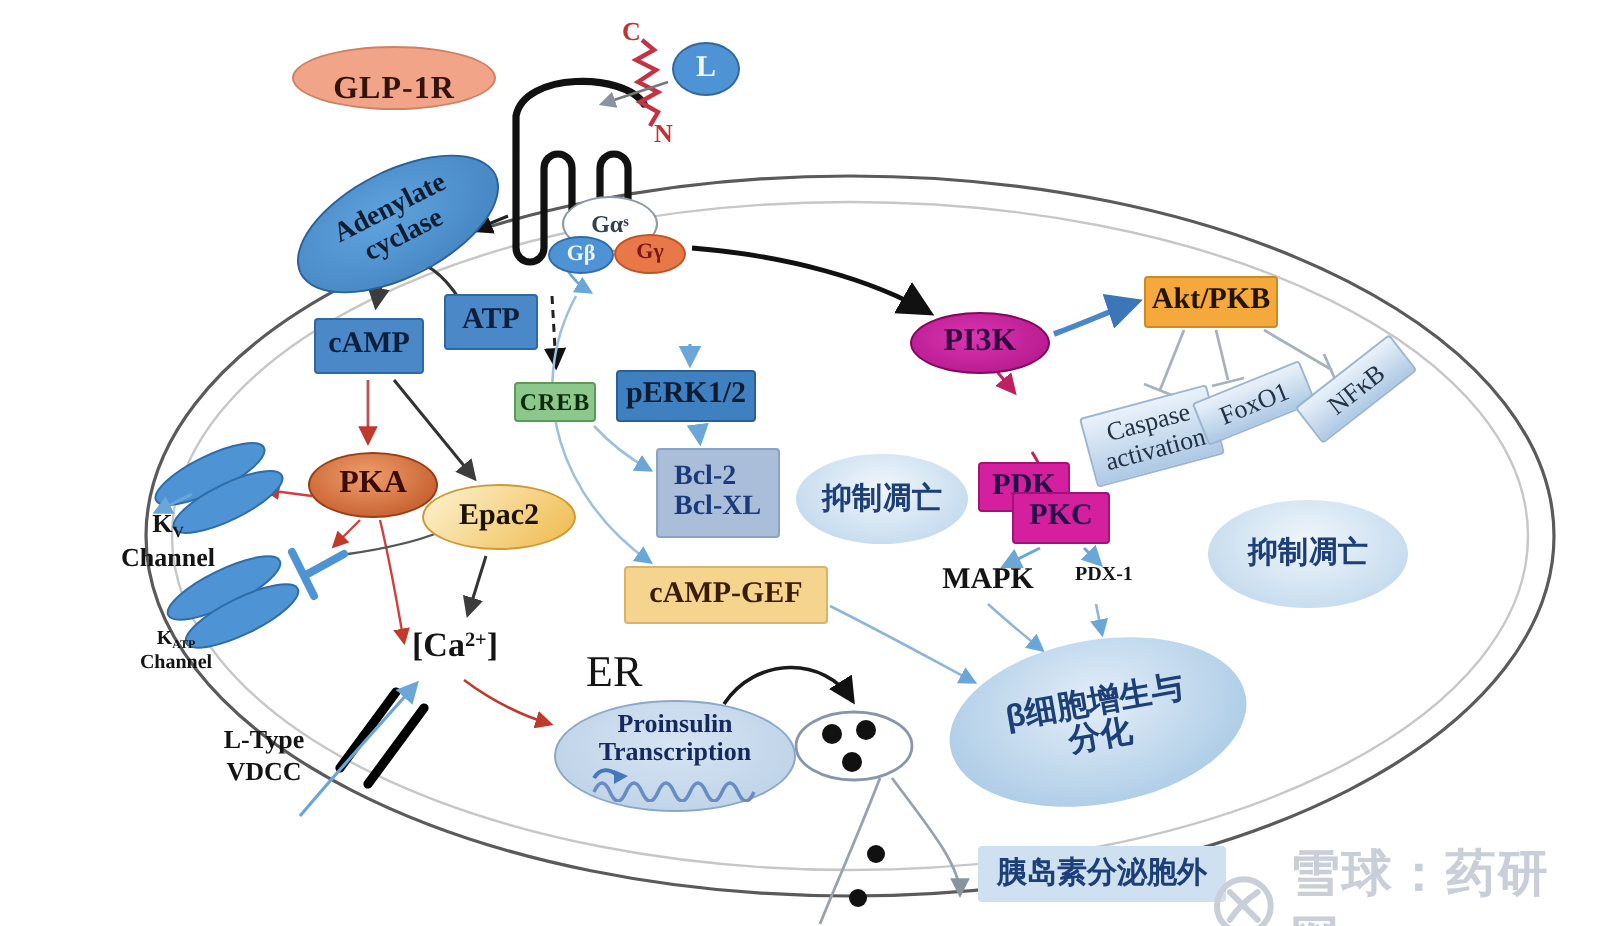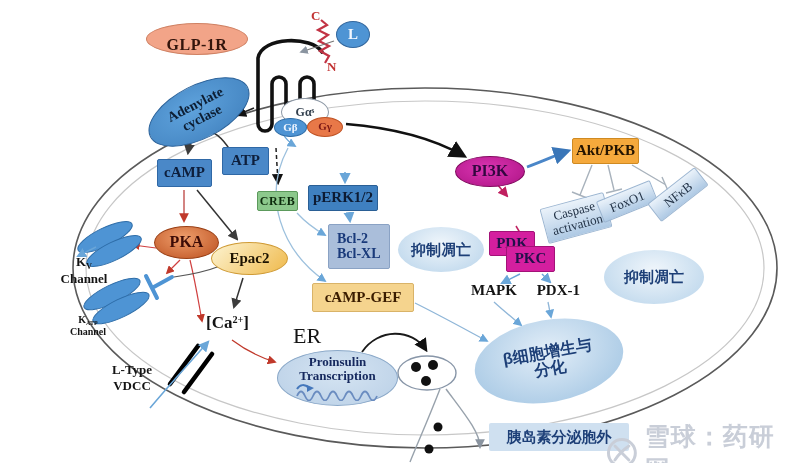--- a/index.html
+++ b/index.html
@@ -246,21 +246,21 @@
       <span>Akt/PKB</span>
     </div>
   <div class="node box magenta-box" style="left:489px;top:199px;width:46px;height:25px;margin-top:32px;">
       <span>PDK</span>
     </div>
   <div class="node box magenta-box" style="left:506px;top:246px;width:49px;height:26px;">
       <span>PKC</span>
     </div>
 
   <div class="plain" style="left:465px;top:282px;width:58px;text-align:center;font-size:15px;"><span>MAPK</span></div>
-  <div class="plain" style="left:524px;top:282px;width:56px;text-align:right;font-size:15px;"><span>PDX-1</span></div>
+  <div class="plain" style="left:524px;top:282px;width:56px;text-align:center;font-size:10px;"><span>PDX-1</span></div>
 
   <div class="node box slab" style="left:543px;top:200px;width:66px;height:36px;transform:rotate(-15deg);">
     <span>Caspase</span>
       <span>activation</span>
   </div>
   <div class="node box slab" style="left:598px;top:190px;width:58px;height:23px;transform:rotate(-22deg);">
       <span>FoxO1</span>
     </div>
   <div class="node box slab" style="left:648px;top:183px;width:60px;height:23px;transform:rotate(-38deg);">
       <span>NFκB</span>
@@ -271,21 +271,21 @@
     </div>
   <div class="node ell softell" style="left:604px;top:250px;width:100px;height:54px;">
     <span>抑制凋亡</span>
     </div>
 
   <div class="node ell betacell" style="left:474px;top:320px;width:150px;height:82px;transform:rotate(-10deg);">
     <span>β细胞增生与</span>
       <span>分化</span>
   </div>
 
-  <div class="node insulin-out" style="left:489px;top:423px;width:140px;height:28px;font-weight:bold;">
+  <div class="node insulin-out" style="left:489px;top:423px;width:124px;height:28px;font-weight:bold;">
     <span>胰岛素分泌胞外</span>
     </div>
 
   <div class="watermark" style="left:604px;top:420px;">
     <svg width="36" height="36" viewBox="0 0 36 36">
       <circle cx="18" cy="18" r="13.5" fill="none" stroke="#c9ced8" stroke-width="3"></circle>
       <path d="M11,11 L25,25 M25,11 C19,15 15,19 11,25" fill="none" stroke="#c9ced8" stroke-width="3" stroke-linecap="round"></path>
     </svg>
     <span class="wm-text">雪球：药研网</span>
   </div>

